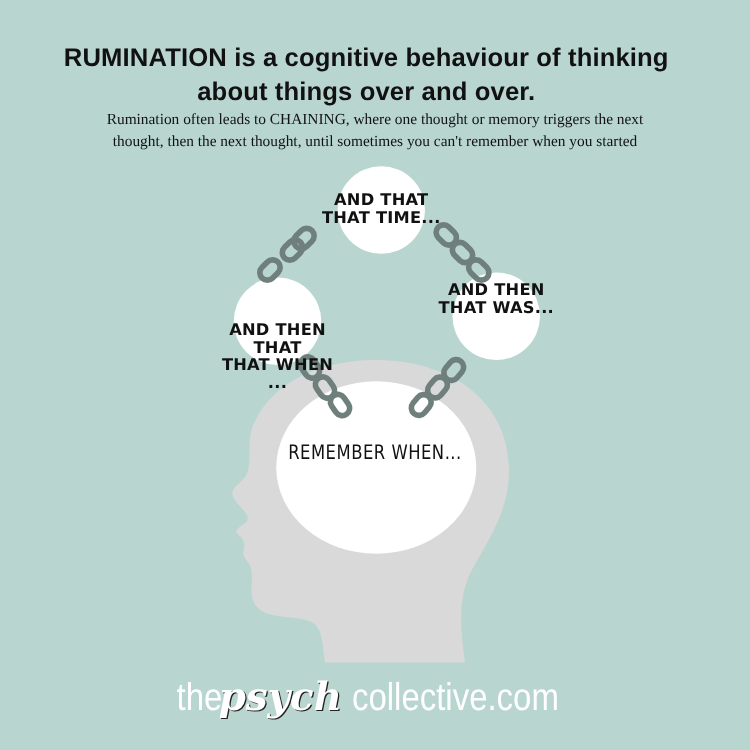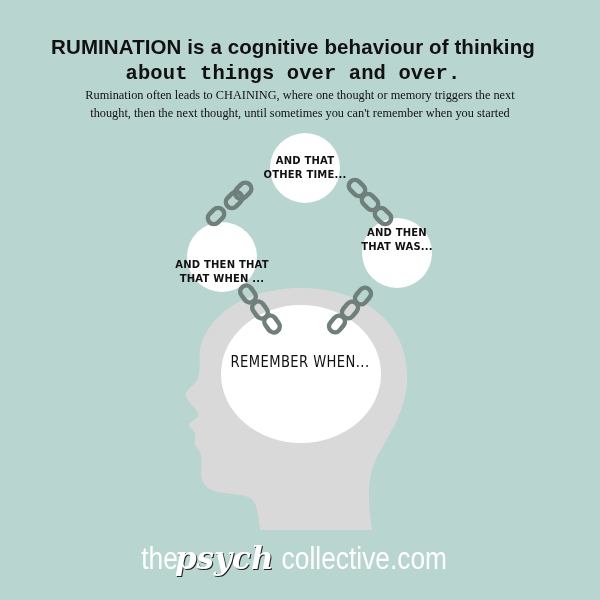--- a/index.html
+++ b/index.html
@@ -1,24 +1,24 @@
 <!DOCTYPE html>
 <html><head>
 <meta charset="utf-8">
 <style>
   html, body { margin:0; padding:0; }
   body { width:600px; height:600px; overflow:hidden; background:#b8d6cf; position:relative; font-family:"Liberation Sans", sans-serif; }
   .title { position:absolute; left:0; width:586px; text-align:center; color:#111; font-size:20.5px; font-weight:bold; line-height:27px; letter-spacing:0.1px; }
   .title.l1 { top:33px; }
-  .title.l2 { top:60px;font-family:Liberation Mono, monospace; }
+  .title.l2 { top:60px; }
   .sub { position:absolute; left:0; width:600px; text-align:center; color:#111; font-size:12.3px; line-height:18px;font-family:Liberation Serif, serif; }
   .sub.l1 { top:86px; }
   .sub.l2 { top:104px; }
   svg.art { position:absolute; left:0; top:0; }
-  .bubble-text { position:absolute; text-align:center; color:#111; font-family:"DejaVu Sans", sans-serif; font-weight:bold; font-size:10px; line-height:14px; letter-spacing:0.2px; }
+  .bubble-text { position:absolute; text-align:center; color:#111; font-family:"DejaVu Sans", sans-serif; font-weight:bold; font-size:13px; line-height:14px; letter-spacing:0.2px; }
   .main-text { position:absolute; left:200px; width:200px; top:352px; text-align:center; font-family:"DejaVu Sans", sans-serif; font-size:16px; letter-spacing:0.5px; color:#111; transform:scaleX(0.82); }
   .footer { position:absolute; top:540px; left:0; width:600px; text-align:center; color:#fff; font-size:31px; }
   .footer .plain { font-family:"Liberation Sans", sans-serif; font-weight:normal; display:inline-block; transform:scaleX(0.85); }
   .footer .script { font-family:"DejaVu Serif", serif; font-style:italic; font-weight:bold; font-size:31px; text-shadow:1px 1px 0 #222; display:inline-block; margin:0 -6px; }
 </style>
 </head>
 <body>
 
 <div class="title l1">RUMINATION  is a cognitive behaviour of thinking</div>
 <div class="title l2">about things over and over.</div>
@@ -89,21 +89,21 @@
       <rect x="-9" y="-6" width="18" height="12" rx="6"></rect>
     </g>
     <g transform="translate(337,324) rotate(-50)">
       <rect x="-9" y="-6" width="18" height="12" rx="6"></rect>
     </g>
   </g>
 </svg>
 
 <div class="bubble-text" style="left:255px; top:154px; width:100px;">
   <div>AND THAT</div>
-  <div>OTHER TIME...</div>
+  <div>THAT TIME...</div>
 </div>
 <div class="bubble-text" style="left:172px; top:258px; width:100px;">
   <div>AND THEN THAT</div>
   <div>THAT WHEN ...</div>
 </div>
 <div class="bubble-text" style="left:347px; top:226px; width:100px;">
   <div>AND THEN</div>
   <div>THAT WAS...</div>
 </div>
 

